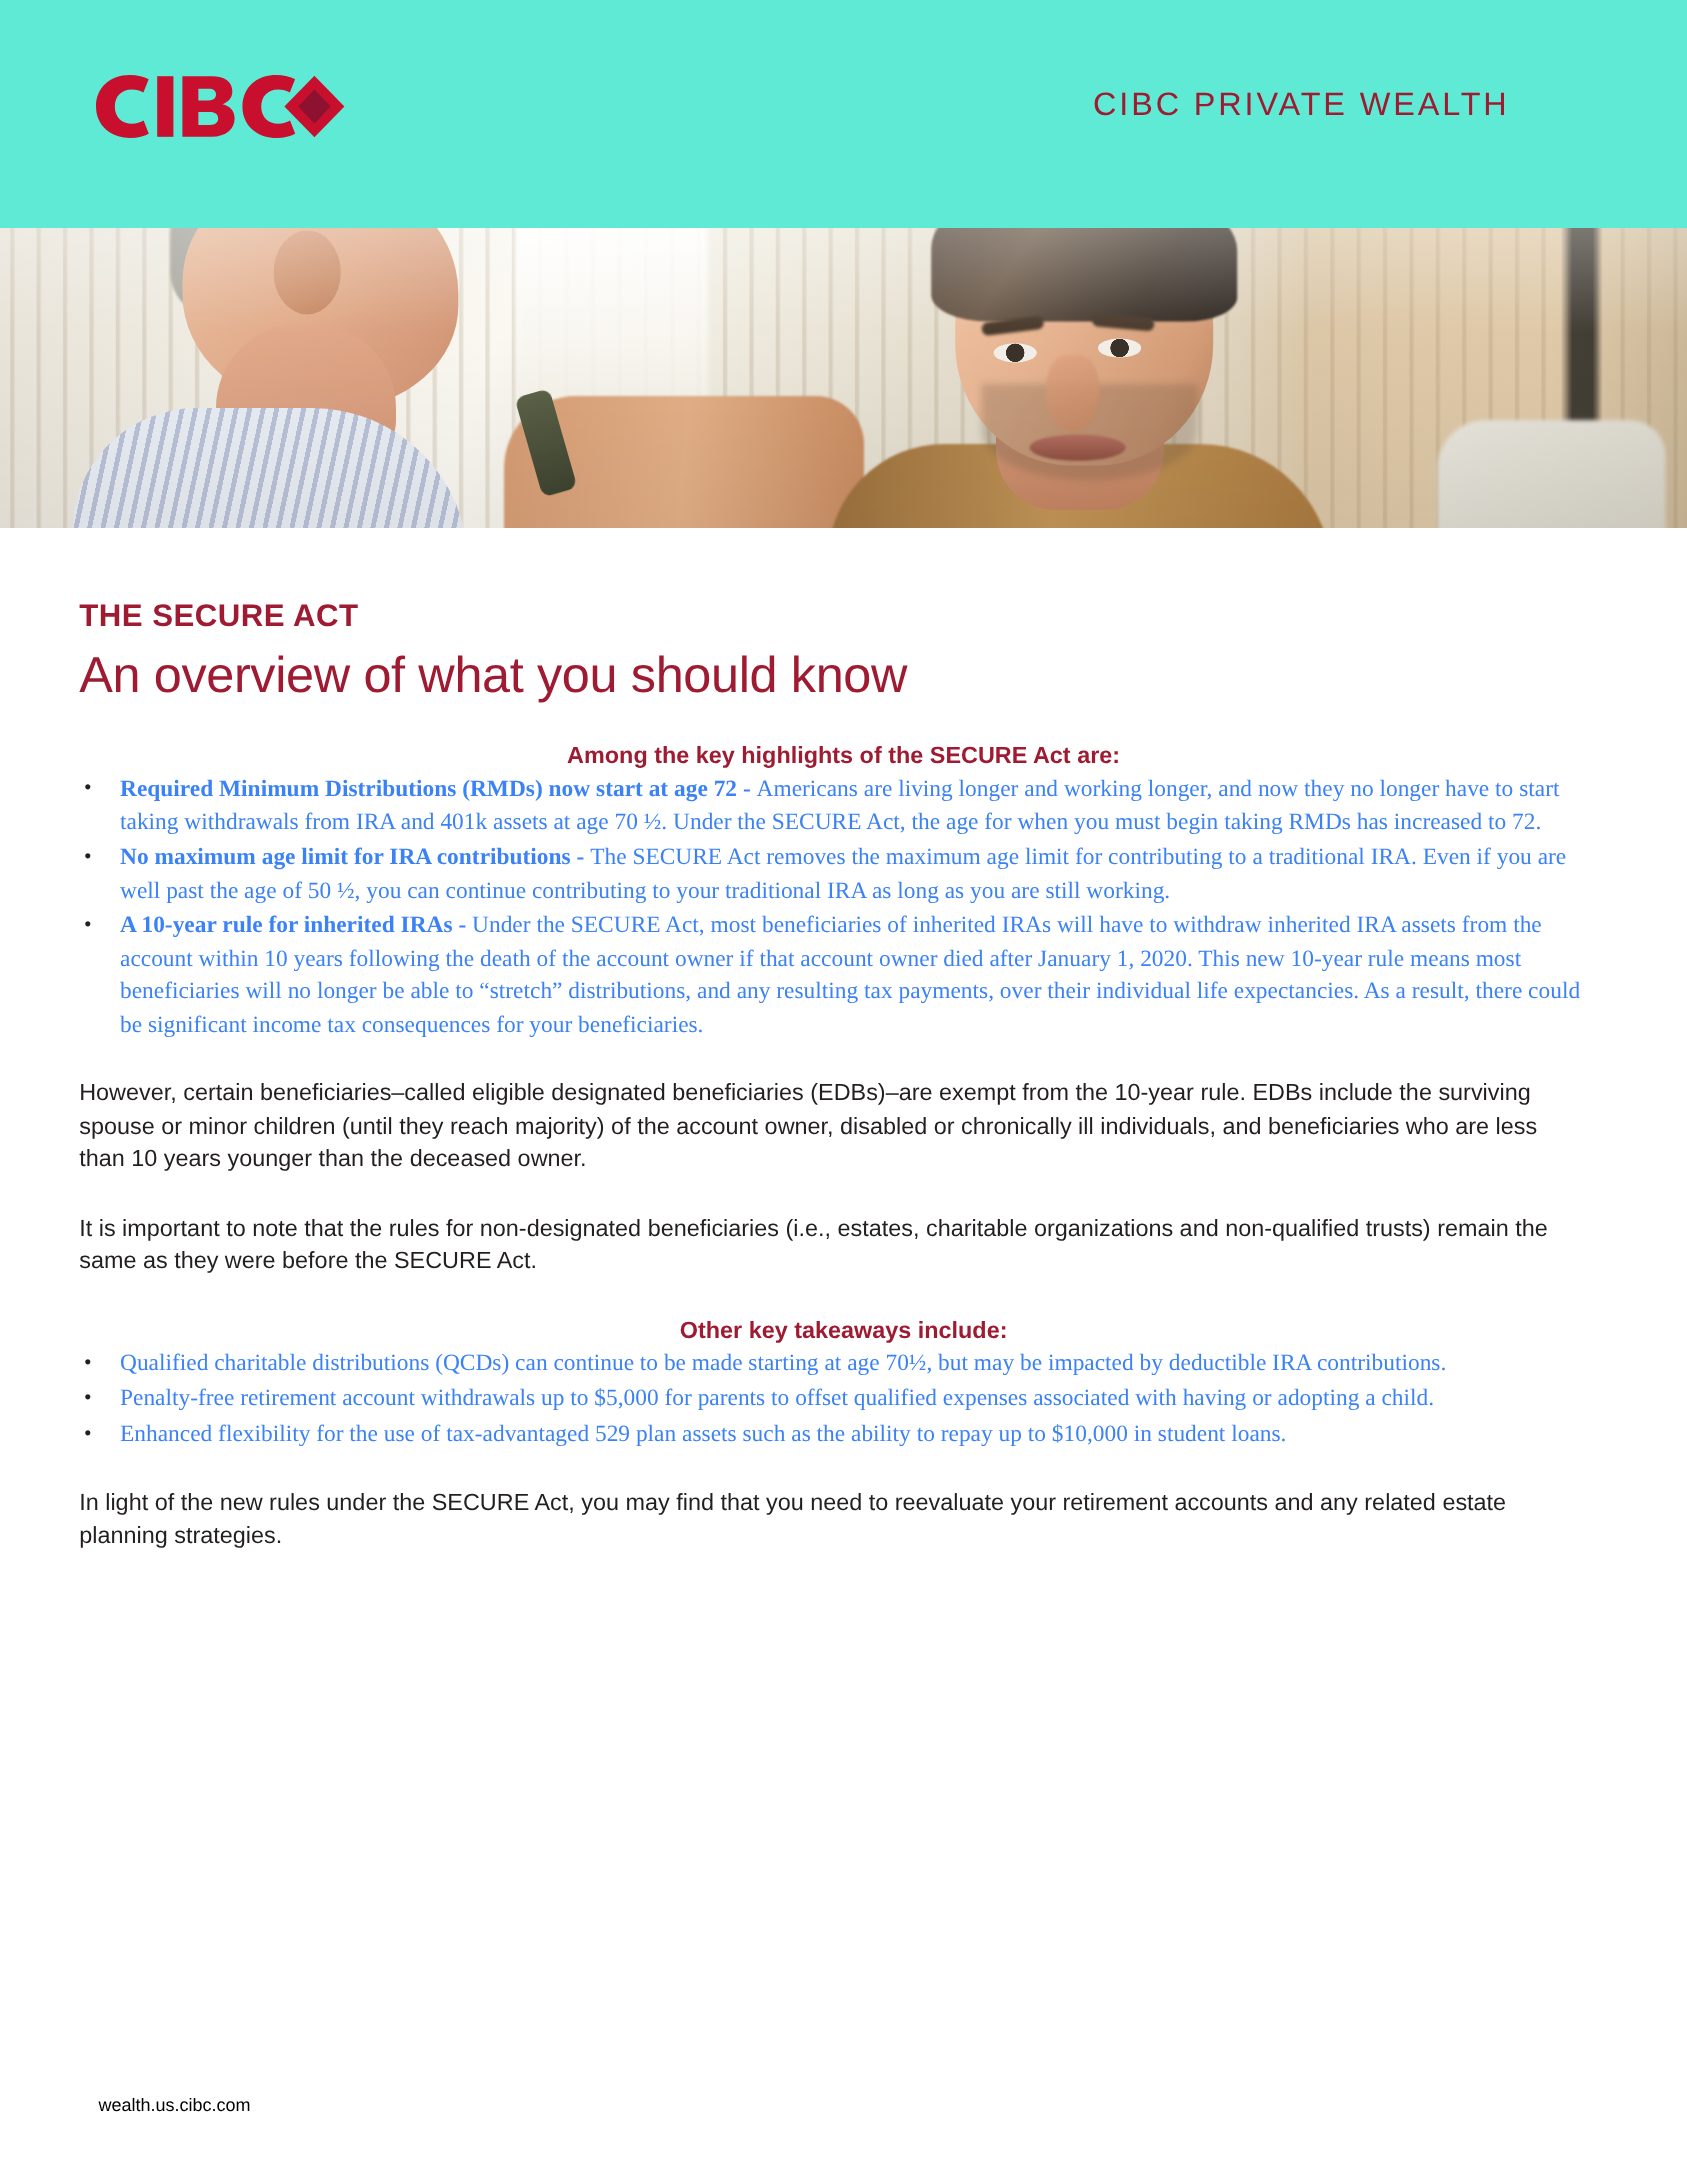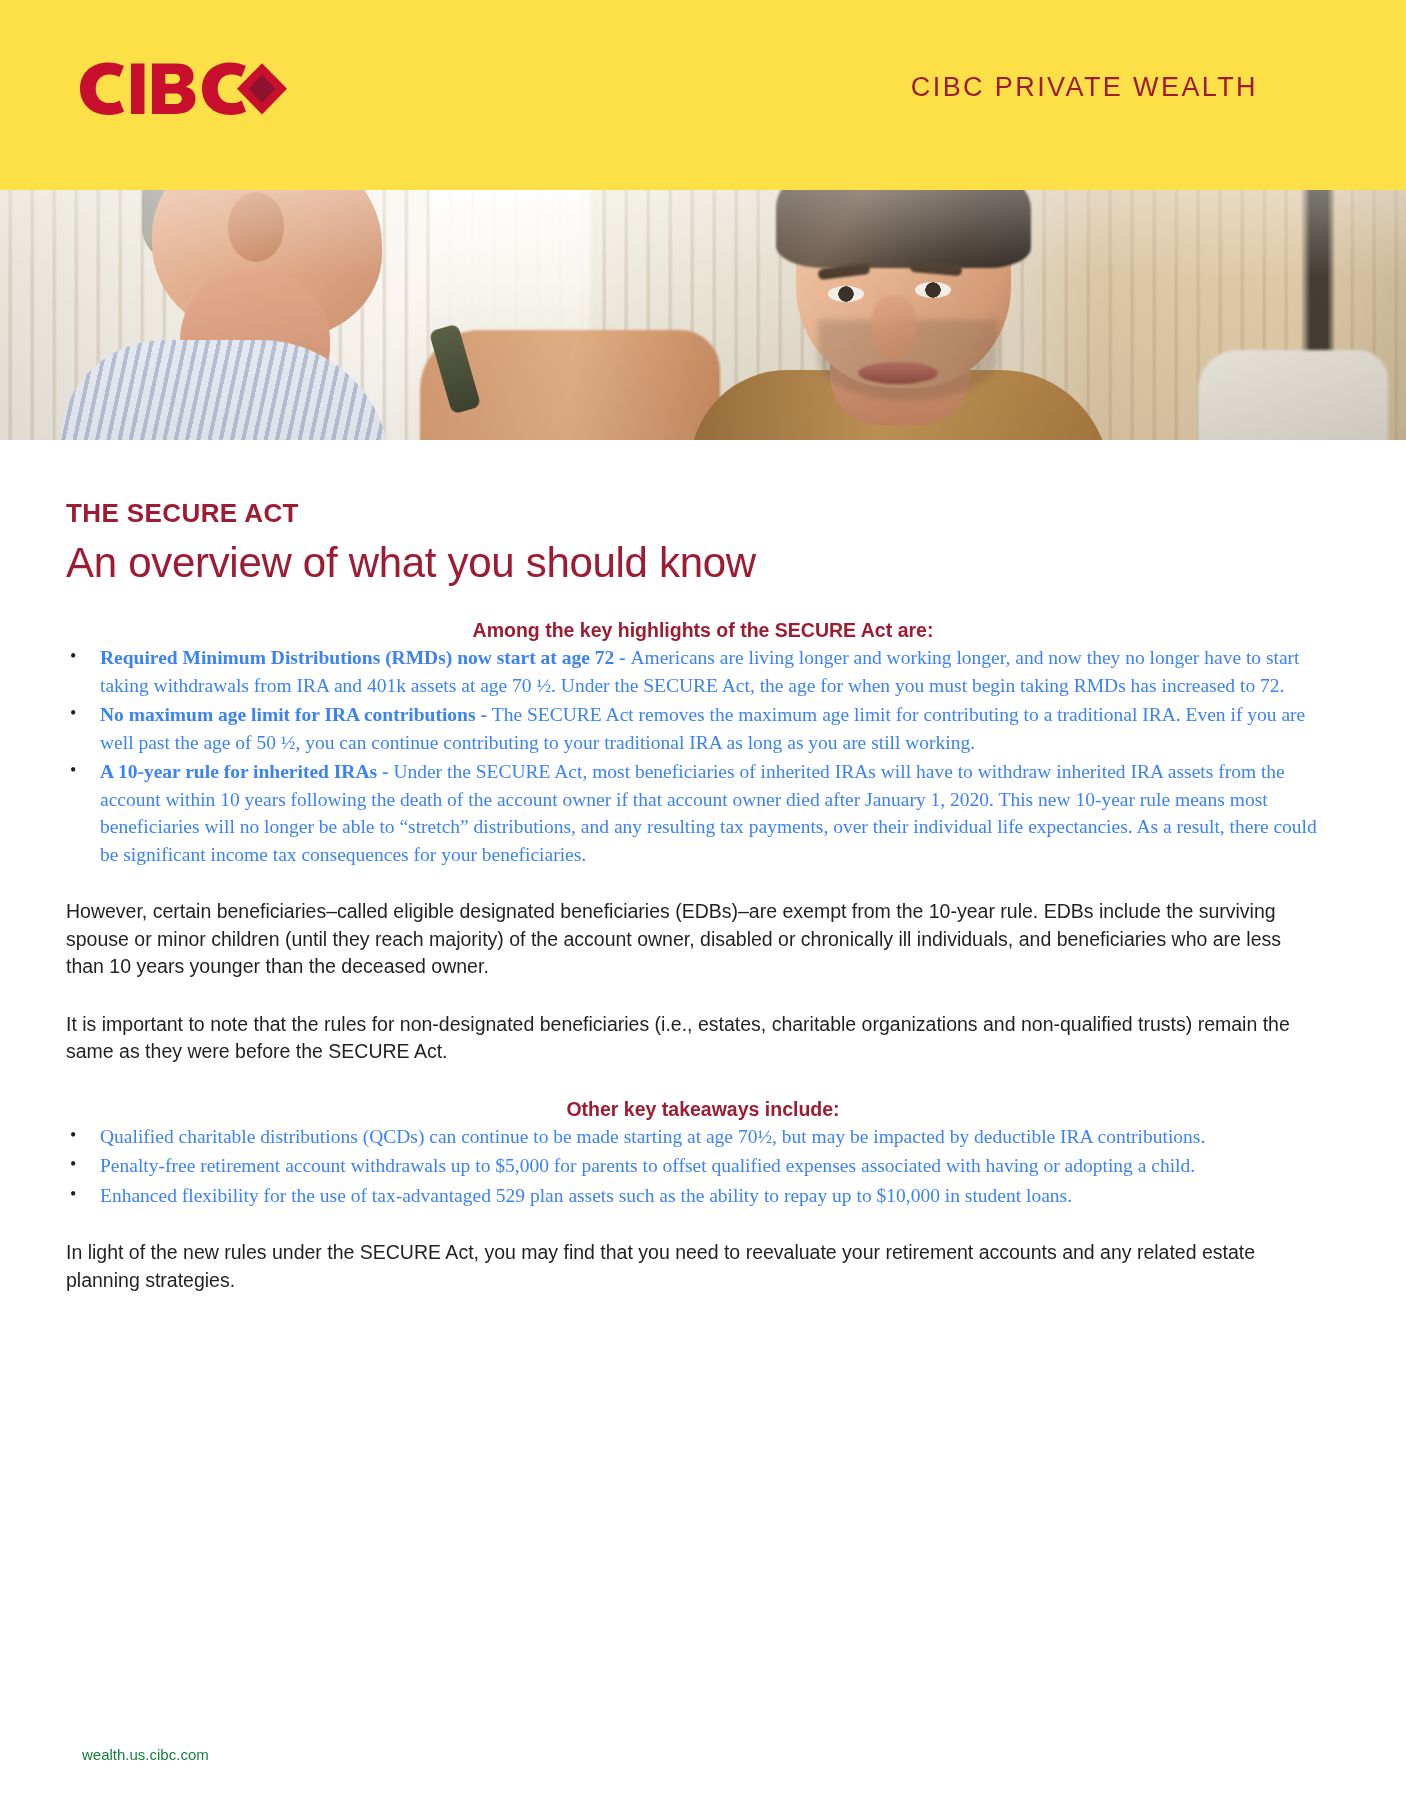--- a/index.html
+++ b/index.html
@@ -13,21 +13,21 @@
     font-family: "Liberation Sans", sans-serif;
     color: #231f20;
     position: relative;
     overflow: hidden;
   }
 
   
   .header {
     height: 190px;
     position: relative;
-    background: #fde047;
+    background: #5eead4;
   }
   .logo {
     position: absolute;
     left: 78px;
     top: 60px;
     display: flex;
     align-items: center;
   }
   .logo svg { display: block; }
 
@@ -304,21 +304,21 @@
     color: #231f20;
     font-size: 18px;
   }
   ul.bullets li b { font-weight: bold; }
 
   .footer {
     position: absolute;
     left: 82px;
     bottom: 56px;
     font-size: 15px;
-    color: #15803d;
+    color: #000000;
   }
 </style>
 </head>
 <body>
 
 <div class="header">
   <div class="logo">
     <svg width="210" height="58" viewBox="0 0 210 58">
       <g fill="#C8102E">
         <path d="M30 2.5C13.8 2.5 2 13 2 28.8 2 44 13.4 55 30.6 55c6.3 0 11.5-1.3 15.4-3.5l-4.3-11c-2.6 1.6-6 2.6-9.8 2.6-8.3 0-14.2-5.4-14.2-14.2 0-8.9 5.7-14.4 14-14.4 3.8 0 7.2 1 9.8 2.6l4.4-11C42 4 36.6 2.5 30 2.5z"></path>

